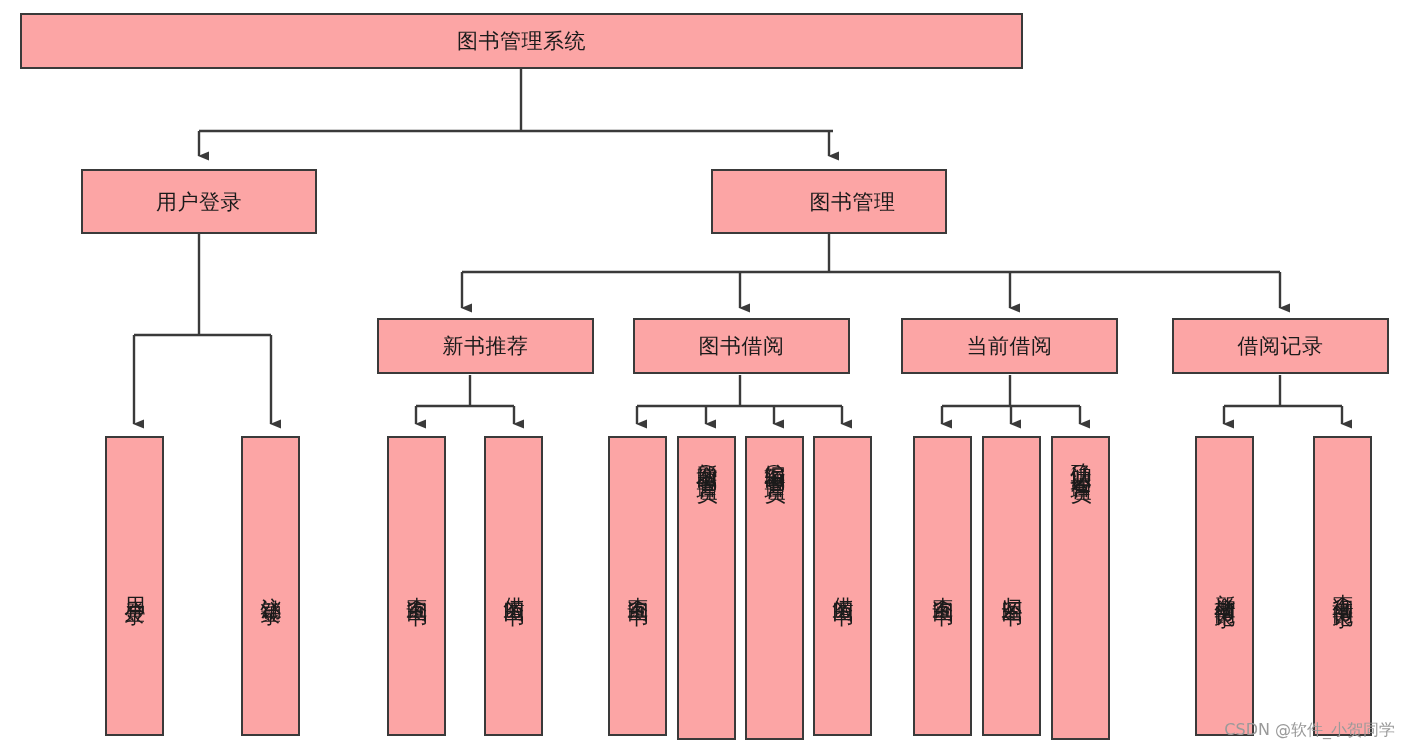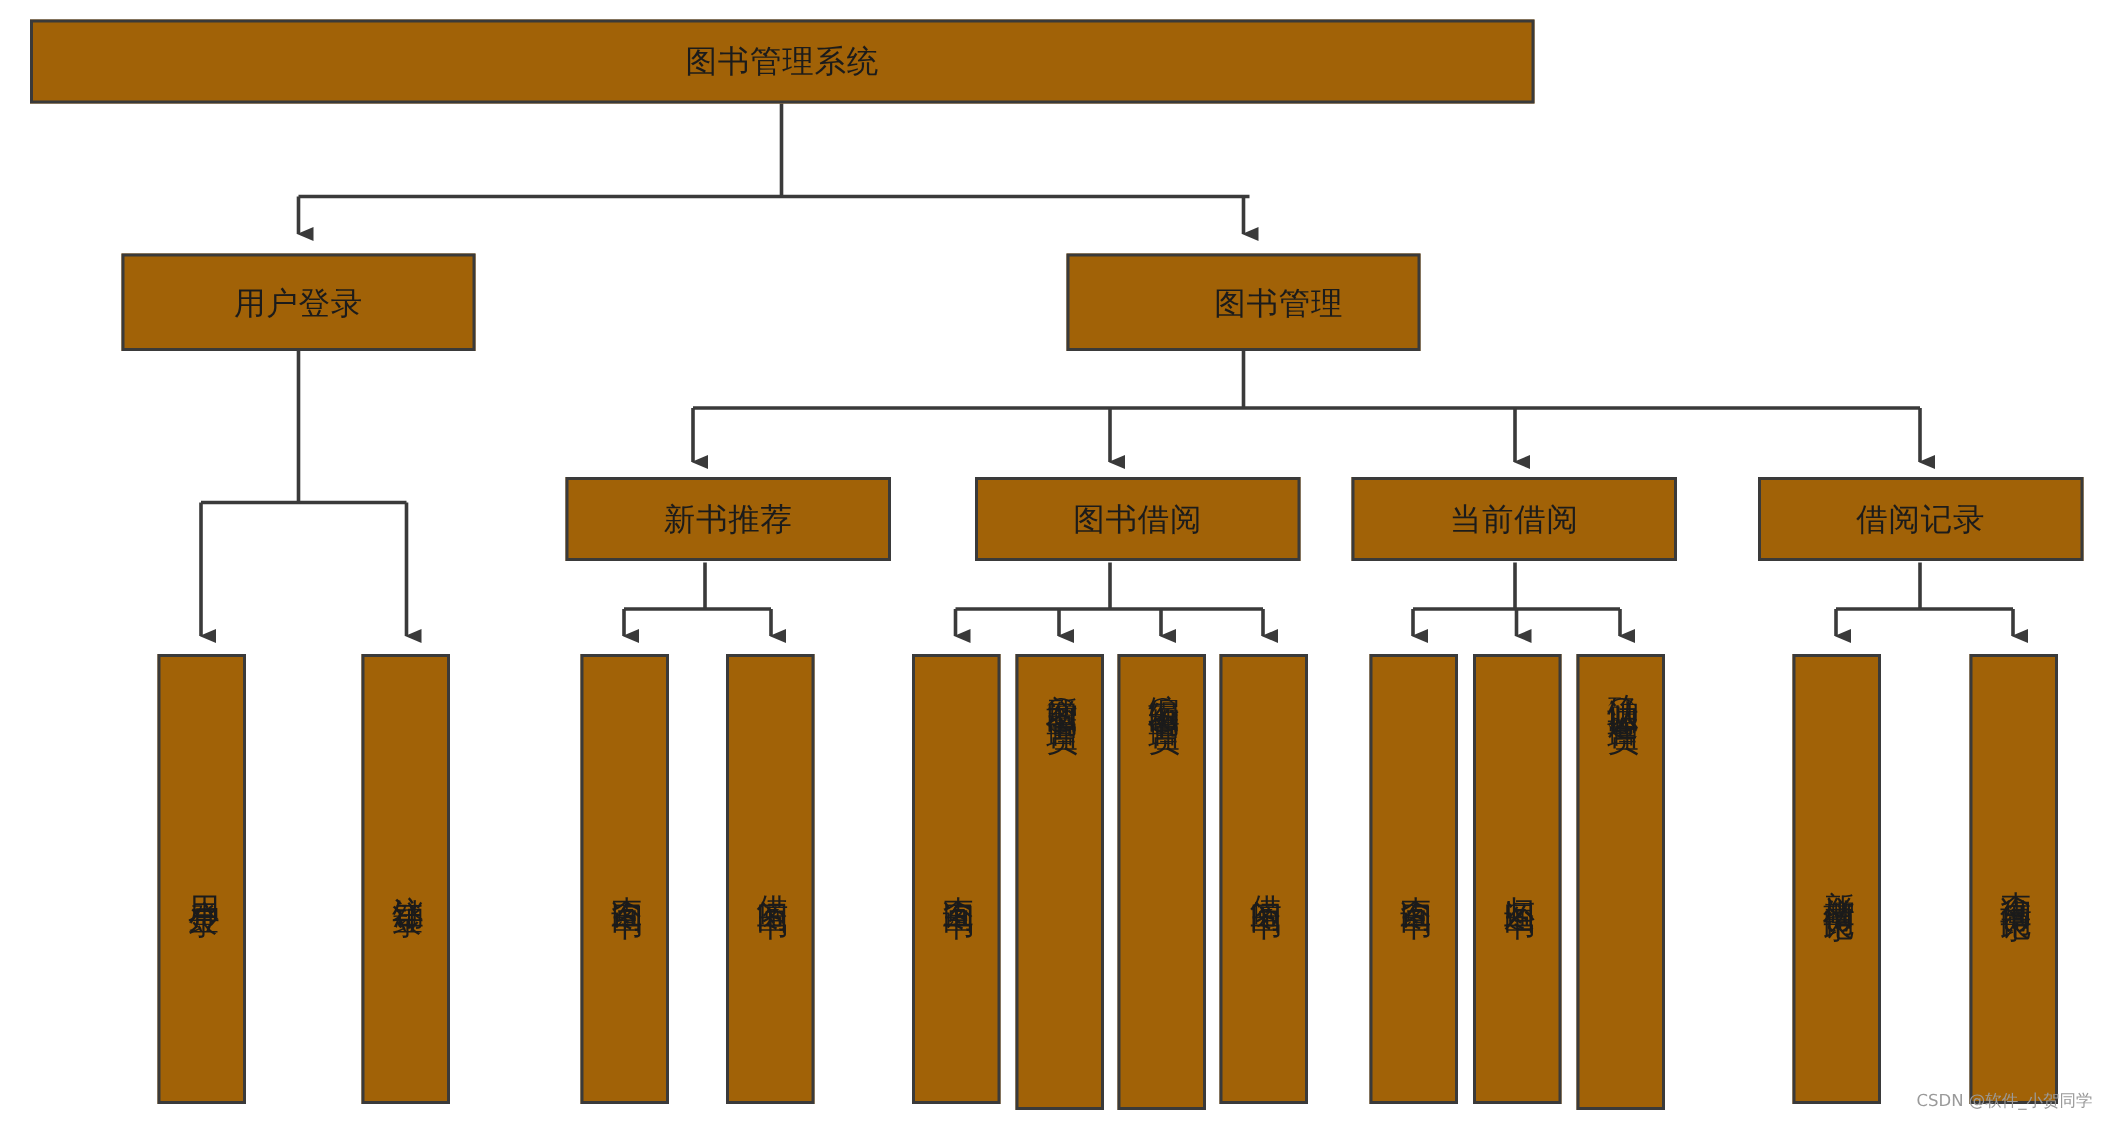--- a/index.html
+++ b/index.html
@@ -22,21 +22,21 @@
     position: absolute;
     left: 0;
     top: 0;
     width: 1405px;
     height: 747px;
     pointer-events: none;
   }
   .node {
     position: absolute;
     box-sizing: border-box;
-    background: #a16207;
+    background: #fca5a5;
     border: 2px solid #3a3a3a;
     display: flex;
     align-items: center;
     justify-content: center;
     color: #1b1b1b;
     letter-spacing: 0.5px;
   }
   .node.h {
     font-size: 21px;
   }
@@ -58,21 +58,21 @@
     display: block;
     white-space: nowrap;
   }
   .node.v .lbl {
     white-space: normal;
   }
   #watermark {
     position: absolute;
     right: 10px;
     bottom: 6px;
-    font-size: 11px;
+    font-size: 16px;
     color: #9a9a9a;
     white-space: nowrap;
     font-family: "DejaVu Sans", sans-serif;
     text-align: center;
   }
 </style>
 </head>
 <body>
 
 <div id="canvas">
@@ -134,21 +134,21 @@
   <div class="node h" style="left:81px; top:169px; width:236px; height:65px;">
     <span class="lbl">用户登录</span>
   </div>
   <div class="node h" style="left:711px; top:169px; width:236px; height:65px;padding-left:47px;">
     <span class="lbl">图书管理</span>
   </div>
 
   <div class="node h" style="left:362px; top:318px; width:217px; height:56px;margin-left:15px;">
     <span class="lbl">新书推荐</span>
   </div>
-  <div class="node h" style="left:650px; top:318px; width:217px; height:56px;">
+  <div class="node h" style="left:633px; top:318px; width:217px; height:56px;">
     <span class="lbl">图书借阅</span>
   </div>
   <div class="node h" style="left:1172px; top:318px; width:217px; height:56px;">
     <span class="lbl">借阅记录</span>
   </div>
   <div class="node h" style="left:901px; top:318px; width:217px; height:56px;">
     <span class="lbl">当前借阅</span>
   </div>
 
   <div class="node v" style="left:105px; top:436px; width:59px; height:300px;">

